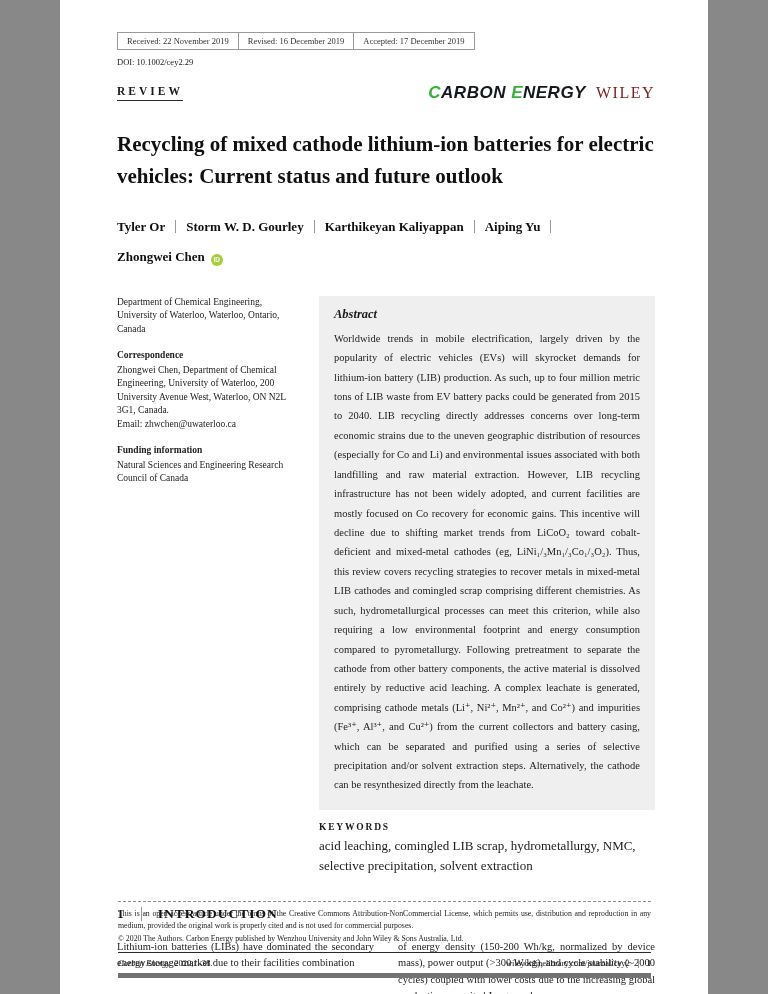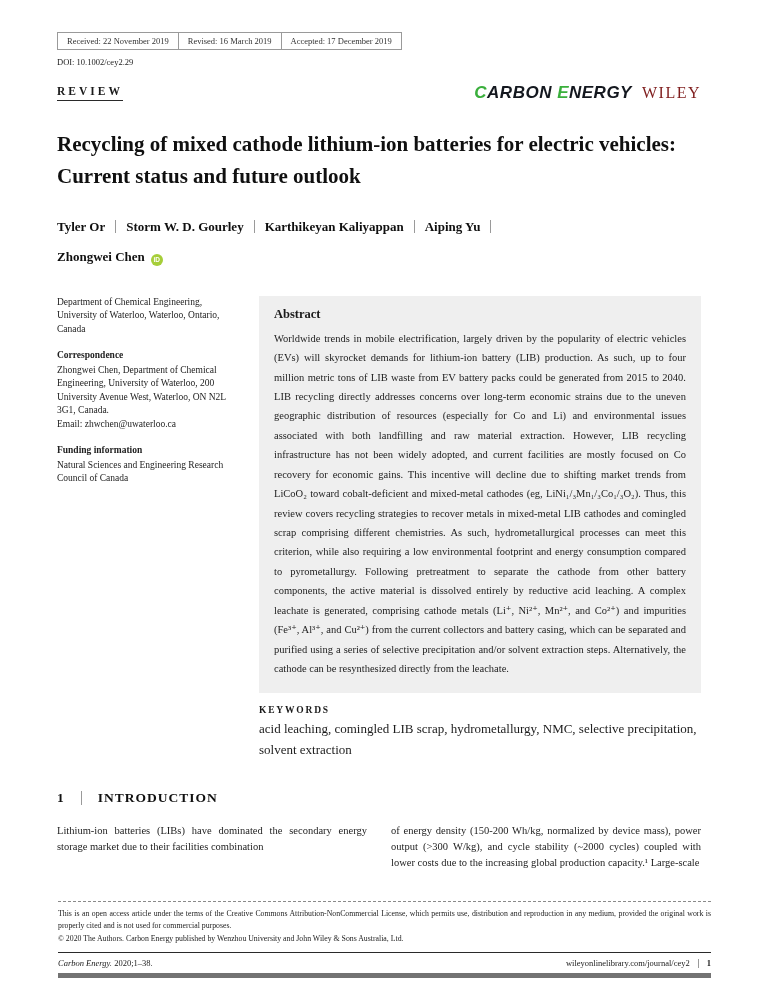--- a/index.html
+++ b/index.html
@@ -1,25 +1,25 @@
 <!DOCTYPE html>
 <html><head>
 <meta charset="utf-8">
 <style>
   * { margin: 0; padding: 0; box-sizing: border-box; }
   html, body { background: #888; }
   .page {
     position: relative;
-    width: 768px;
+    width: 648px;
     height: 994px;
     margin: 0 auto;
     background: #ffffff;
     font-family: "Liberation Serif", "DejaVu Serif", serif;
     color: #1a1a1a;
-    padding: 30px 67px 0 57px;
+    padding: 30px 53px 0 57px;
     overflow: hidden;
   }
 
   
   .dates-box {
     display: inline-flex;
     border: 1px solid #9a9a9a;
     font-size: 8.5px;
     color: #333;
   }
@@ -106,21 +106,21 @@
   .main-cols { display: flex; gap: 18px; margin-top: 24px; }
   .left-col { width: 184px; flex: 0 0 184px; font-size: 9.5px; line-height: 1.42; color: #222; }
   .left-col .block { margin-bottom: 13px; }
   .left-col .subhead { font-weight: bold; margin-bottom: 1px; font-size: 9.5px; }
   .right-col { flex: 1; }
 
   .abstract-box {
     background: #efefef;
     padding: 11px 15px 15px 15px;
   }
-  .abstract-head { font-size: 12.5px; font-weight: bold; margin-bottom: 7px; }
+  .abstract-head { font-size: 12.5px; font-weight: bold; margin-bottom: 7px; font-style: italic; }
   .abstract-body {
     font-size: 10.5px;
     line-height: 1.85;
     text-align: justify;
     color: #1c1c1c;
   }
 
   .keywords { margin-top: 12px; }
   .keywords-head { font-size: 9.5px; font-weight: bold; letter-spacing: 1.8px; margin-bottom: 4px; }
   .keywords-body { font-size: 13px; line-height: 1.55; color: #1c1c1c; }
@@ -187,21 +187,21 @@
   .page-num { font-weight: bold; }
 </style>
 </head>
 <body>
 
 <div class="page">
 
   
   <div class="dates-box">
     <span class="cell">Received: 22 November 2019</span>
-    <span class="cell">Revised: 16 March 2019</span>
+    <span class="cell">Revised: 16 December 2019</span>
     <span class="cell">Accepted: 17 December 2019</span>
   </div>
 
   <div class="doi-line">DOI: 10.1002/cey2.29</div>
 
   
   <div class="masthead">
     <span class="review-label">REVIEW</span>
     <span class="logos">
       <span class="ce-logo"><span class="green">C</span><span>ARBON</span>&nbsp;<span class="green">E</span><span>NERGY</span></span>

